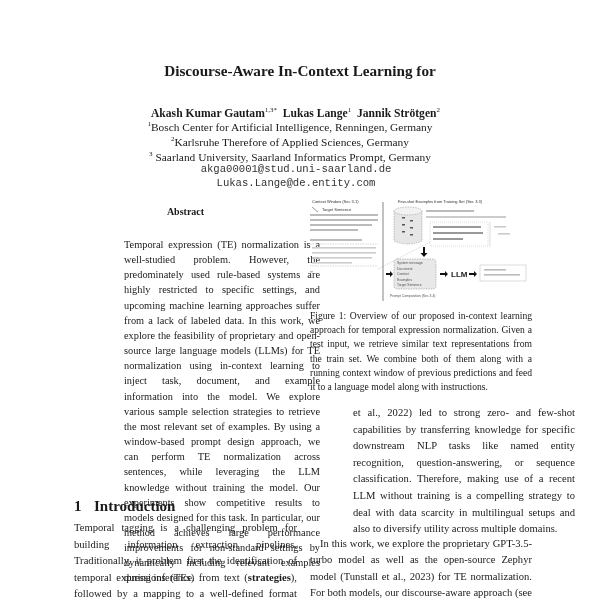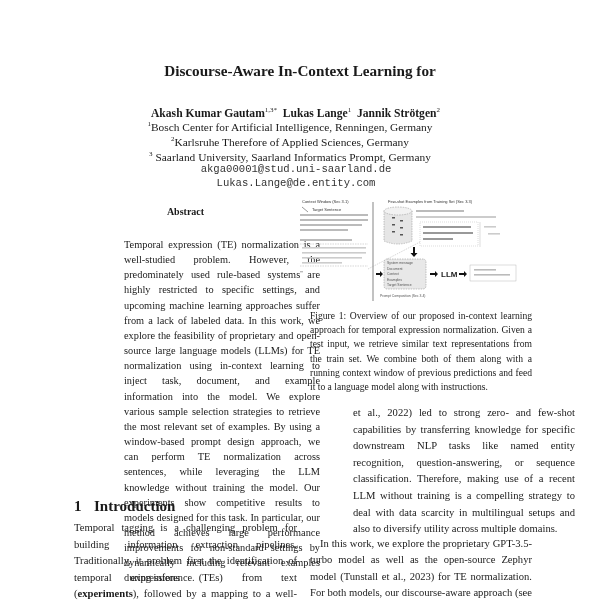--- a/index.html
+++ b/index.html
@@ -17,21 +17,21 @@
            line-height: 15px; color: #333; }
   .abstract-head { position: absolute; top: 206px; left: 74px; width: 223px; text-align: center;
                    font-weight: bold; font-size: 10px; }
   .abstract { position: absolute; top: 237px; left: 88px; width: 196px;
               font-size: 10.35px; line-height: 15.15px; text-align: justify; margin-left: 36px; }
   .abstract p, .intro p, .rtext p, .caption p { margin: 0; }
   .sec-head { position: absolute; top: 498px; left: 74px; font-weight: bold; font-size: 15px; }
   .sec-head .num { display: inline-block; width: 20px; }
   .intro { position: absolute; top: 520px; left: 74px; width: 223px;
            font-size: 10.6px; line-height: 16.6px; text-align: justify; }
-  .figure { position: absolute; top: 197px; left: 296px; width: 244px; height: 108px; }
+  .figure { position: absolute; top: 197px; left: 306px; width: 244px; height: 108px; }
   .caption { position: absolute; top: 309px; left: 310px; width: 222px;
              font-size: 9.6px; line-height: 14.2px; text-align: justify; }
   .rtext { position: absolute; top: 405px; left: 310px; width: 222px;
            font-size: 10.6px; line-height: 16.6px; text-align: justify; margin-left: 43px; }
   .rtext2 { position: absolute; top: 525px; left: 310px; width: 222px;
             font-size: 10.6px; line-height: 16.6px; text-align: justify; text-indent: 10px; }
   b { font-weight: bold; }
   .fig-label { font-family: "Liberation Sans", sans-serif; font-size: 4px; fill: #333; }
   .fig-small { font-family: "Liberation Sans", sans-serif; font-size: 3.4px; fill: #555; }
   .fig-big { font-family: "Liberation Sans", sans-serif; font-size: 8px; font-weight: bold; fill: #222; }
@@ -58,21 +58,21 @@
 
 <div class="abstract-head">Abstract</div>
 <div class="abstract">
   <p>Temporal expression (TE) normalization is a well-studied problem. However, the predominately used rule-based systems are highly restricted to specific settings, and upcoming machine learning approaches suffer from a lack of labeled data. In this work, we explore the feasibility of proprietary and open-source large language models (LLMs) for TE normalization using in-context learning to inject task, document, and example information into the model. We explore various sample selection strategies to retrieve the most relevant set of examples. By using a window-based prompt design approach, we can perform TE normalization across sentences, while leveraging the LLM knowledge without training the model. Our experiments show competitive results to models designed for this task. In particular, our method achieves large performance improvements for non-standard settings by dynamically including relevant examples during inference.</p>
 </div>
 
 <div class="sec-head">
   <span class="num">1</span><span>Introduction</span>
 </div>
 <div class="intro">
-  <p><span>Temporal tagging is a challenging problem for building information extraction pipelines. Traditionally, it problem first the identification of temporal expressions (TEs) from text (</span><b>experiments</b><span>), followed by a mapping to a well-defined format such as TimeML (</span></p>
+  <p><span>Temporal tagging is a challenging problem for building information extraction pipelines. Traditionally, it problem first the identification of temporal expressions (TEs) from text (</span><b>strategies</b><span>), followed by a mapping to a well-defined format such as TimeML (</span></p>
 </div>
 
 <div class="figure">
   <svg width="244" height="108" viewBox="0 0 244 108">
 
     <text x="6" y="6" class="fig-label">Context Window (Sec 3.1)</text>
     <line x1="6" y1="10" x2="12" y2="15" stroke="#333" stroke-width="0.5"></line>
     <text x="16" y="14" class="fig-label">Target Sentence</text>
     <rect x="4" y="17" width="68" height="2" fill="#bbb"></rect>
     <rect x="4" y="22" width="68" height="2" fill="#bbb"></rect>

